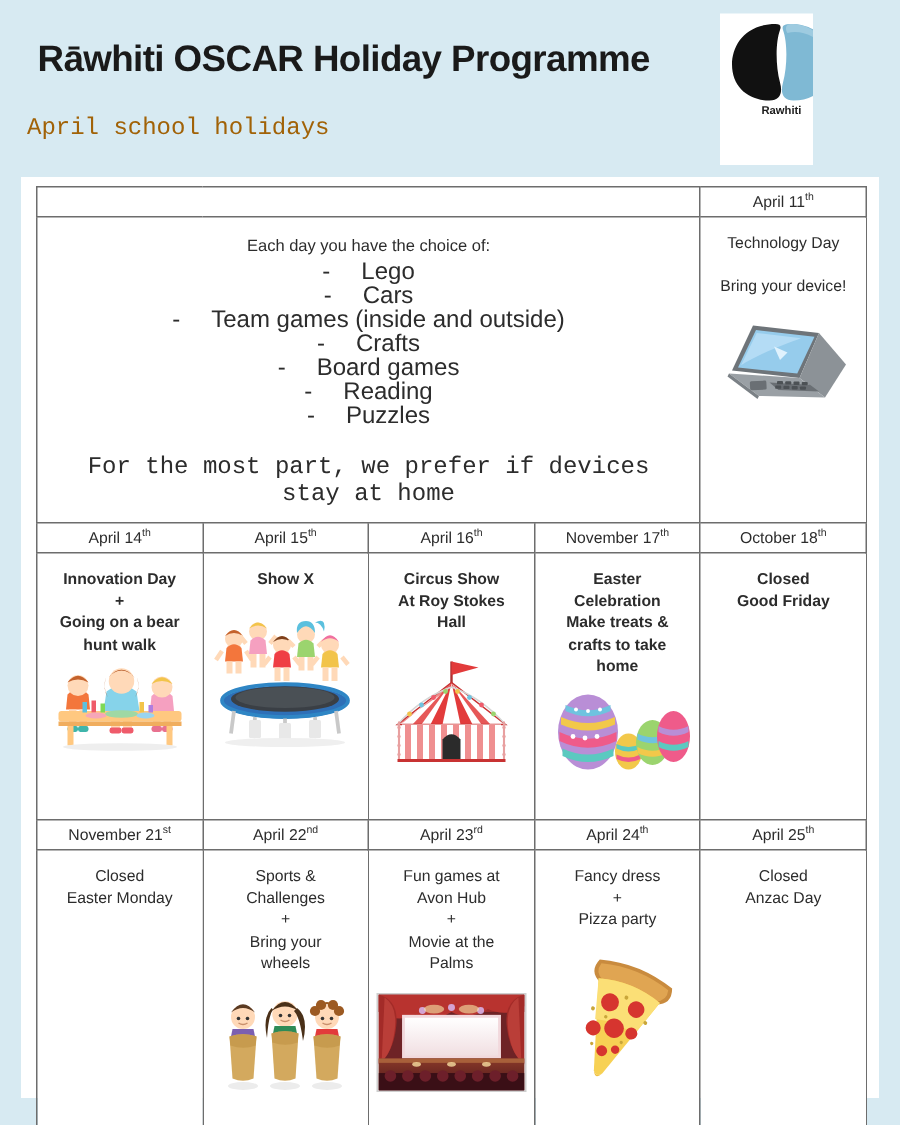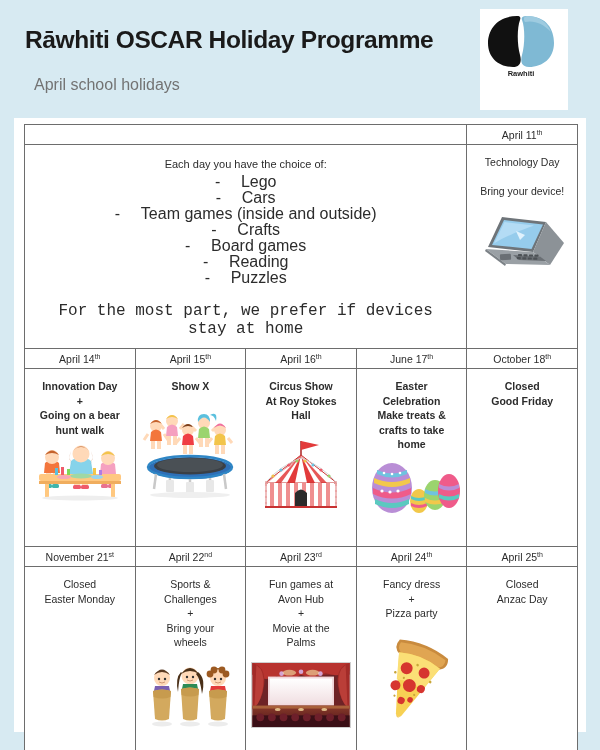--- a/index.html
+++ b/index.html
@@ -16,26 +16,26 @@
   
   .header {
     position: absolute; left: 0; top: 0; width: 600px; height: 118px;
   }
   .title {
     position: absolute; left: 25px; top: 26px;
     font-size: 24.5px; font-weight: bold; letter-spacing: -0.4px;
     color: #1a1a1a; white-space: nowrap;
   }
   .subtitle {
-    position: absolute; left: 34px; top: 76px;
-    font-size: 16px; color: #737373; white-space: nowrap;
+    position: absolute; left: 18px; top: 76px;
+    font-size: 16px; color: #a16207; white-space: nowrap; font-family: Liberation Mono, monospace;
   }
   .logo-box {
     position: absolute; left: 480px; top: 9px;
-    width: 88px; height: 101px; background: #ffffff;
+    width: 62px; height: 101px; background: #ffffff;
     overflow: hidden;
   }
   .logo-leaves { position: absolute; left: 7px; top: 5px; width: 68px; height: 55px; }
   .logo-rawhiti {
     position: absolute; left: 0; top: 60px; width: 82px;
     text-align: center; font-size: 7.5px; font-weight: bold; color: #1c1c1c;
   }
   .logo-oscar {
     position: absolute; left: 0; top: 72px; width: 82px;
     text-align: center; font-size: 20px; font-weight: bold;
@@ -184,21 +184,21 @@
                 <path d="M10 40 L30 55 L29 57 L9 42 Z" fill="#7b8186"></path>
               </g>
             </svg>
           </td>
         </tr>
 
         <tr>
           <td class="datehdr"><span>April 14</span><sup>th</sup></td>
           <td class="datehdr"><span>April 15</span><sup>th</sup></td>
           <td class="datehdr"><span>April 16</span><sup>th</sup></td>
-          <td class="datehdr"><span>June 17</span><sup>th</sup></td>
+          <td class="datehdr"><span>November 17</span><sup>th</sup></td>
           <td class="datehdr"><span>October 18</span><sup>th</sup></td>
         </tr>
 
         <tr class="r2">
 
           <td class="cellbody">
             <div class="lines">
               <div>Innovation Day</div>
               <div>+</div>
               <div>Going on a bear</div>

